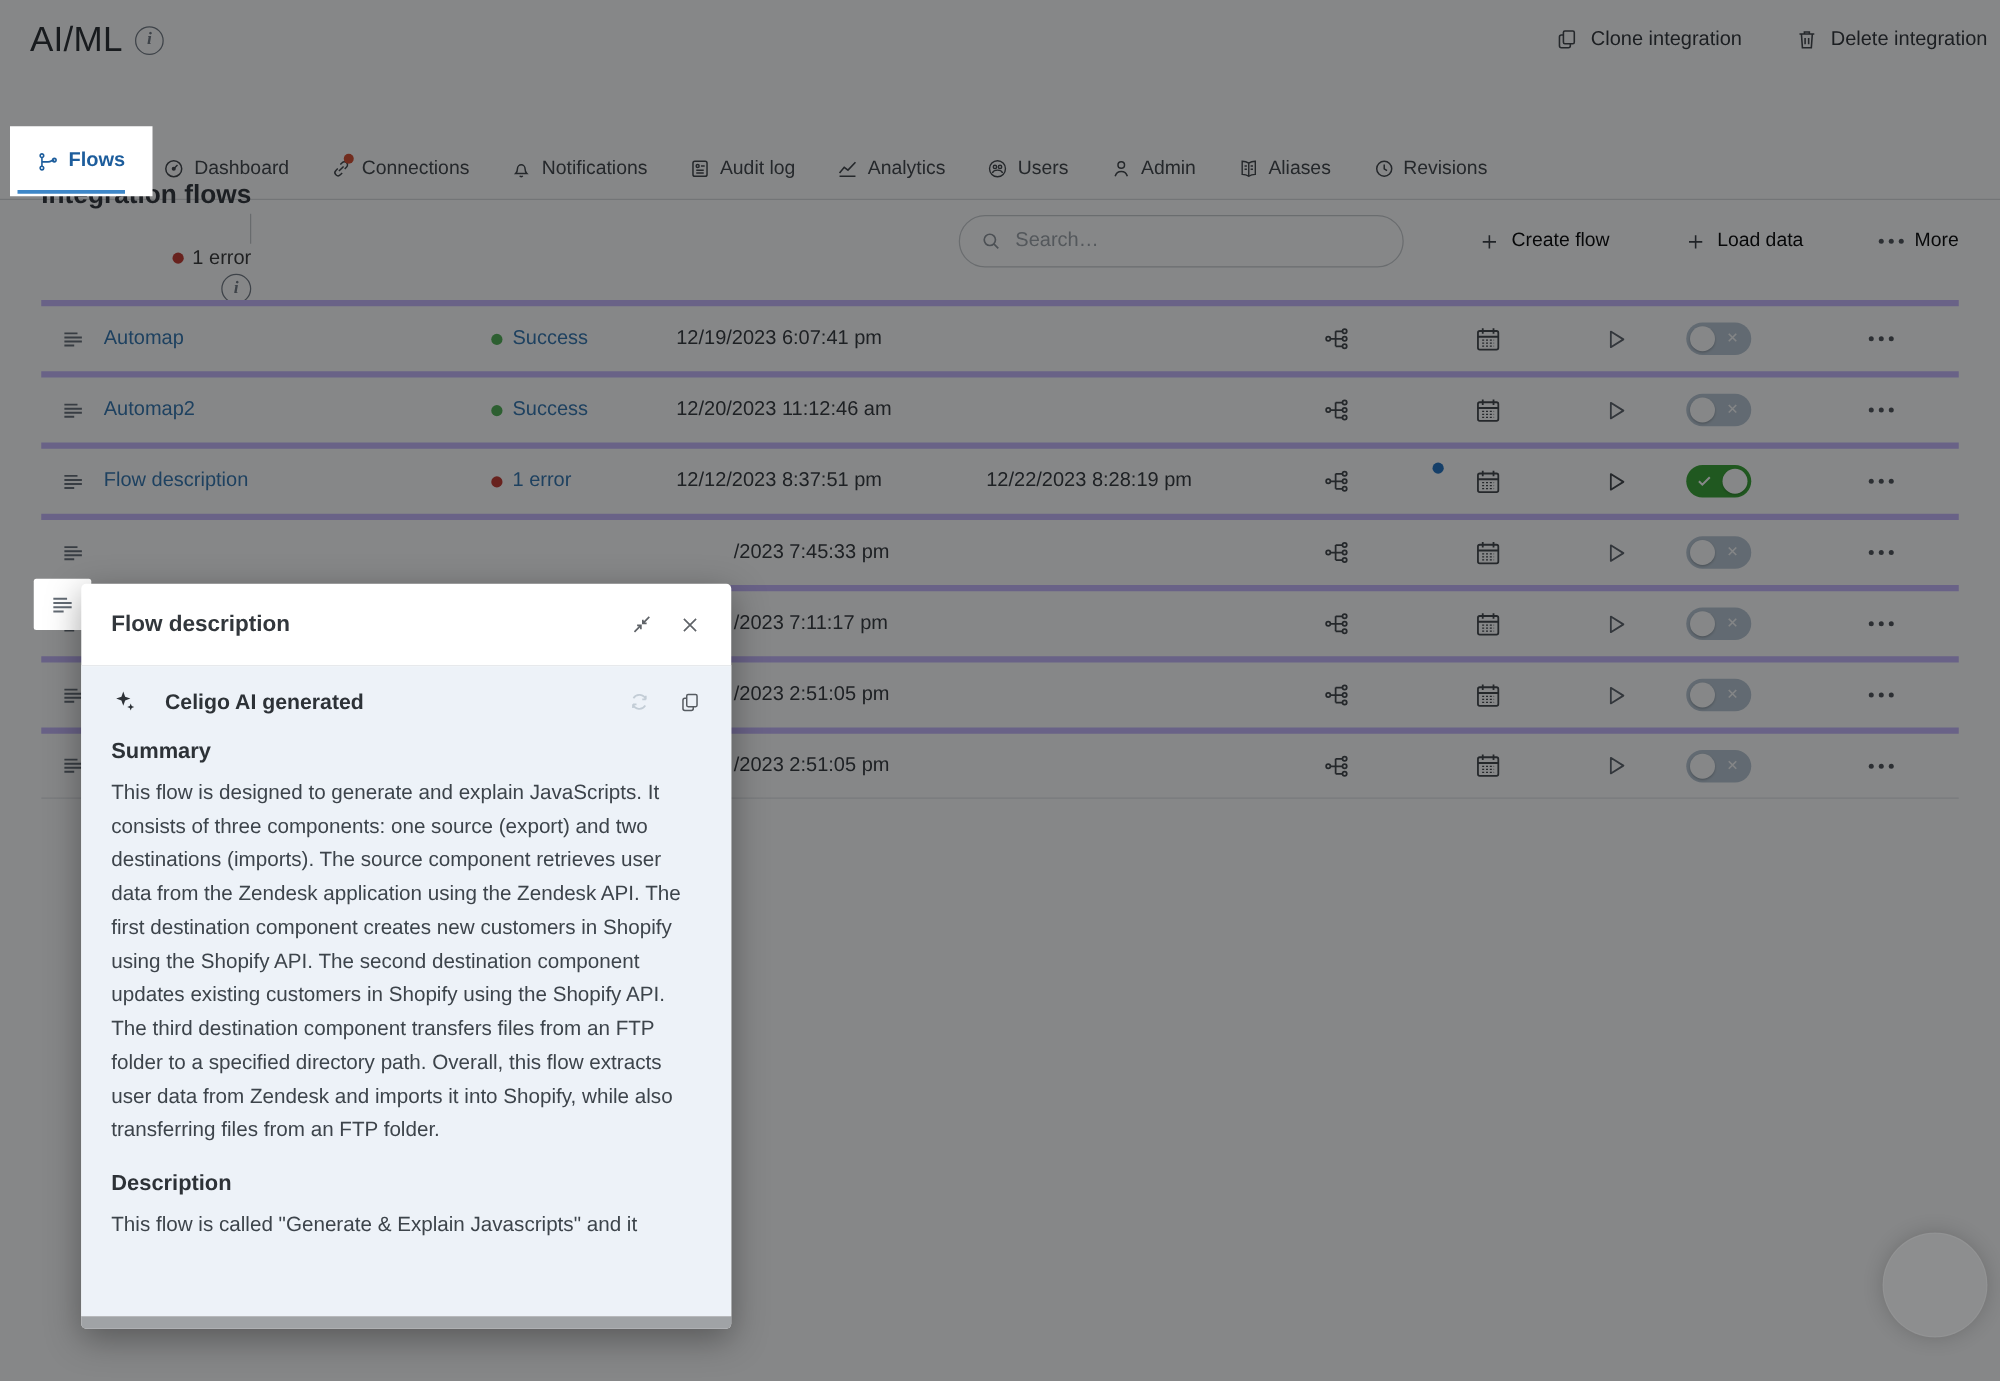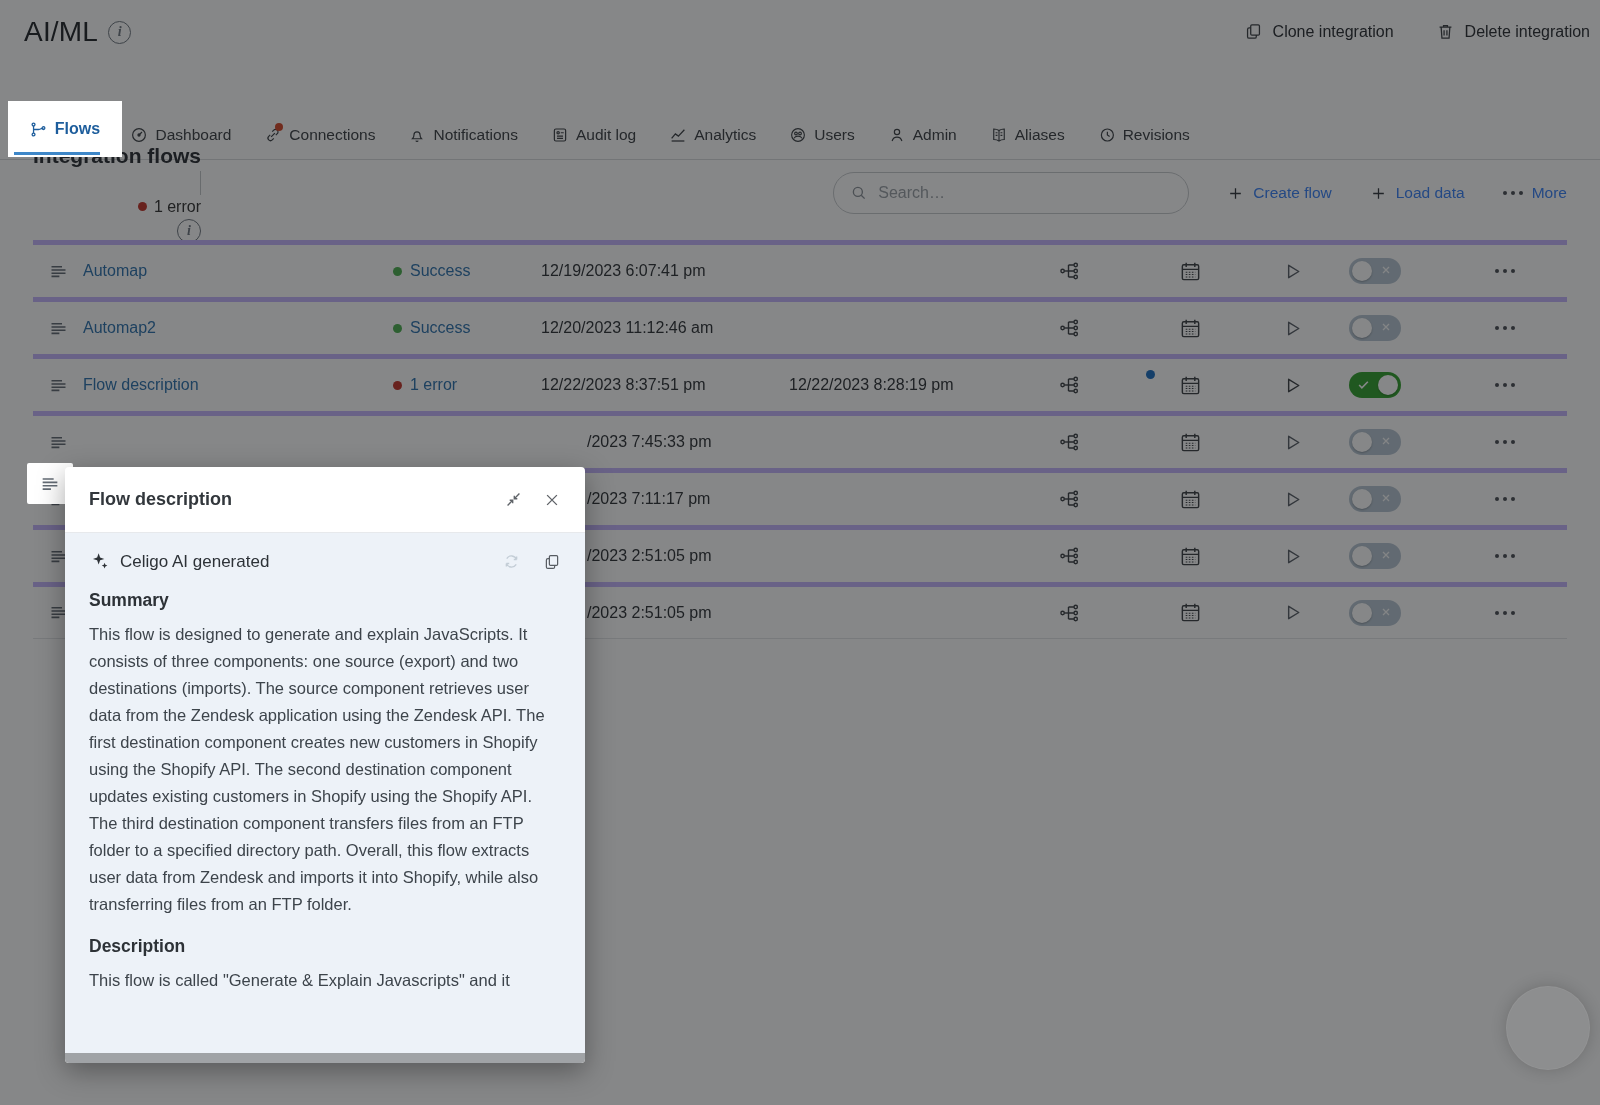--- a/index.html
+++ b/index.html
@@ -31,27 +31,27 @@
   
   .section-bar { position:absolute; left:33px; right:33px; top:168px; height:50px;
     display:flex; align-items:center; justify-content:space-between; }
   .sec-left { display:flex; align-items:flex-end; gap:3px;flex-direction:column; }
   .sec-title { font-size:21px; font-weight:700; color:#2b2f34; }
   .vdiv { width:1px; height:24px; background:#c3c6c9; }
   .err-wrap { display:flex; align-items:center; gap:7px; font-size:16px; color:#333; }
   .dot { width:9px; height:9px; border-radius:50%; display:inline-block; }
   .dot.err { background:#c2352b; }
   .dot.ok { background:#4caf50; }
-  .sec-right { display:flex; align-items:center; gap:38px; }
+  .sec-right { display:flex; align-items:center; gap:60px; }
   .searchbox { width:356px; height:42px; border:1px solid #c7cacd; border-radius:21px;
     display:flex; align-items:center; padding:0 16px; gap:10px; background:#fff; }
   .searchbox input { border:none; outline:none; font-size:16px; color:#333; width:100%;
     background:transparent; font-family:inherit; }
   .searchbox input::placeholder { color:#9aa0a6; }
-  .txt-btn { display:flex; align-items:center; gap:9px; font-size:15.5px; color:#3b82f6; cursor:pointer; white-space:nowrap; }
+  .txt-btn { display:flex; align-items:center; gap:9px; font-size:15.5px; color:#000000; cursor:pointer; white-space:nowrap; }
 
   
   .tbl { position:absolute; left:33px; top:240px; width:1534px; }
   .trow, .thead { display:grid;
     grid-template-columns:50px 310px 148px 248px 244px 120px 122px 72px 126px 93px;
     align-items:center; }
   .thead { height:48px; font-size:15.5px; font-weight:700; color:#2e3237; }
   .trow { height:57px; border-top:5px solid #c4b5fd; font-size:16px; color:#2f3337; }
   .trow:last-child { border-bottom:1px solid #e2e4e6; }
   .c { overflow:visible; }
@@ -100,21 +100,21 @@
   .popup { position:absolute; left:65px; top:467px; width:520px; height:596px; z-index:7;
     background:#fff; border-radius:4px; box-shadow:0 8px 28px rgba(0,0,0,.35);
     display:flex; flex-direction:column; }
   .popup-hdr { height:66px; display:flex; align-items:center; justify-content:space-between;
     padding:0 24px; border-bottom:1px solid #e7e9ec; }
   .popup-title { font-size:18px; font-weight:600; color:#32373c; }
   .popup-hdr-icons { display:flex; align-items:center; gap:20px; }
   .icon-btn { cursor:pointer; }
   .popup-body { background:#edf2f8; flex:1; padding:18px 24px 0; overflow:hidden; }
   .ai-row { display:flex; align-items:center; justify-content:space-between; margin-bottom:8px; }
-  .ai-left { display:flex; align-items:center; gap:10px; font-size:17px; font-weight:400; color:#2d3237; }
+  .ai-left { display:flex; align-items:center; gap:22px; font-size:17px; font-weight:700; color:#2d3237; }
   .ai-icons { display:flex; align-items:center; gap:22px; }
   .popup-h2 { font-size:17.5px; font-weight:700; color:#2d3237; margin:18px 0 10px; }
   .popup-p { font-size:16.5px; line-height:27px; color:#3d444b; }
   .popup-foot { height:10px; background:#a0a3a6; border-radius:0 0 4px 4px; }
 </style>
 </head>
 <body>
 
 <div id="page">
 
@@ -429,21 +429,21 @@
         <svg width="21" height="21" viewBox="0 0 24 24" fill="none" stroke="#636b74" stroke-width="1.8">
           <path d="M4 6.5h12M4 10.2h16M4 13.9h16M4 17.6h9"></path>
         </svg>
       </span>
     </div>
     <div class="c name"><a class="link">Flow description</a></div>
     <div class="c statuscell">
       <span class="dot err"></span>
       <a class="link">1 error</a>
     </div>
-    <div class="c lu">12/22/2023 8:37:51 pm</div>
+    <div class="c lu">12/12/2023 8:37:51 pm</div>
     <div class="c lr">12/22/2023 8:28:19 pm</div>
     <div class="c map">
       <span class="map-wrap">
         <svg width="24" height="24" viewBox="0 0 24 24" fill="none" stroke="#3c4045" stroke-width="1.4">
           <circle cx="3.6" cy="12" r="1.7"></circle>
                 <path d="M5.3 12h4.2"></path>
                 <path d="M9.5 6v12"></path>
           <path d="M9.5 6h5.4M9.5 12h5.4M9.5 18h5.4"></path>
           <circle cx="16.7" cy="6" r="1.7"></circle>
                 <circle cx="16.7" cy="12" r="1.7"></circle>

